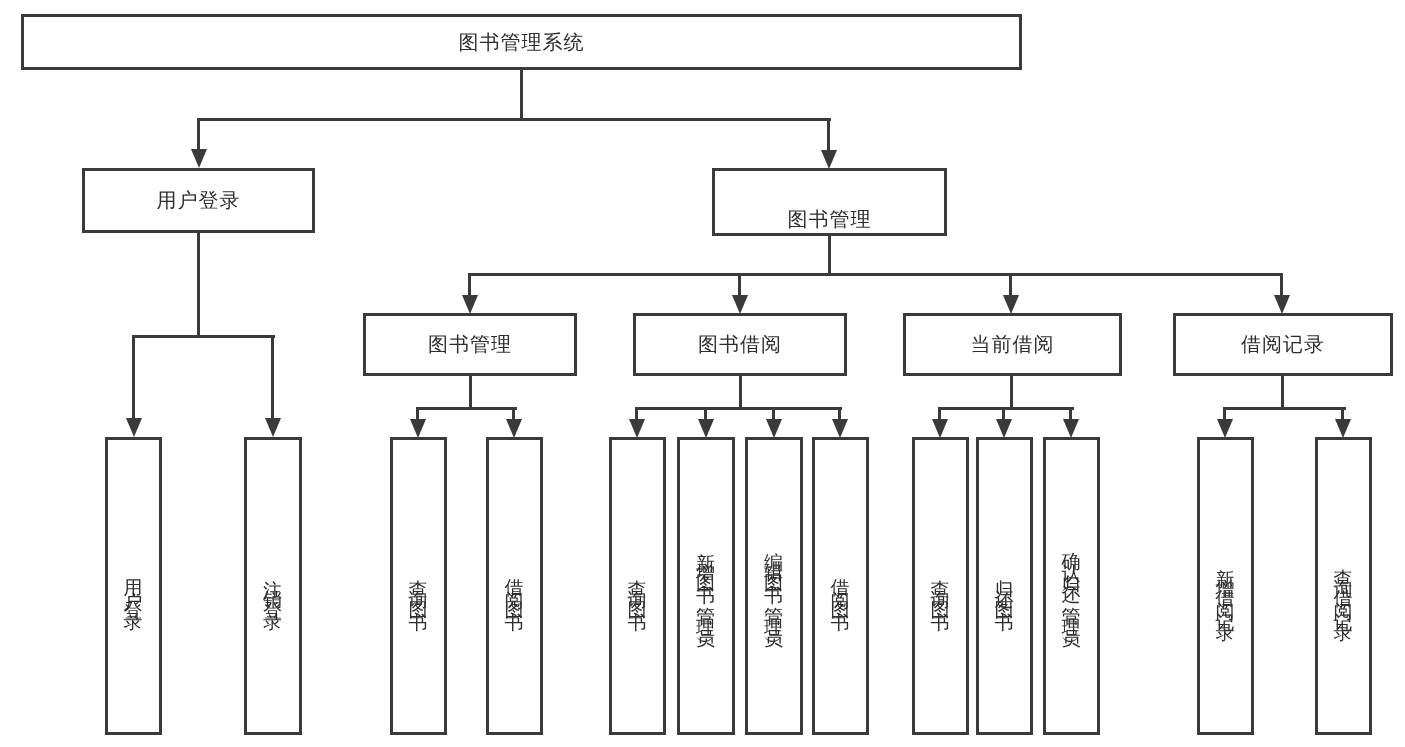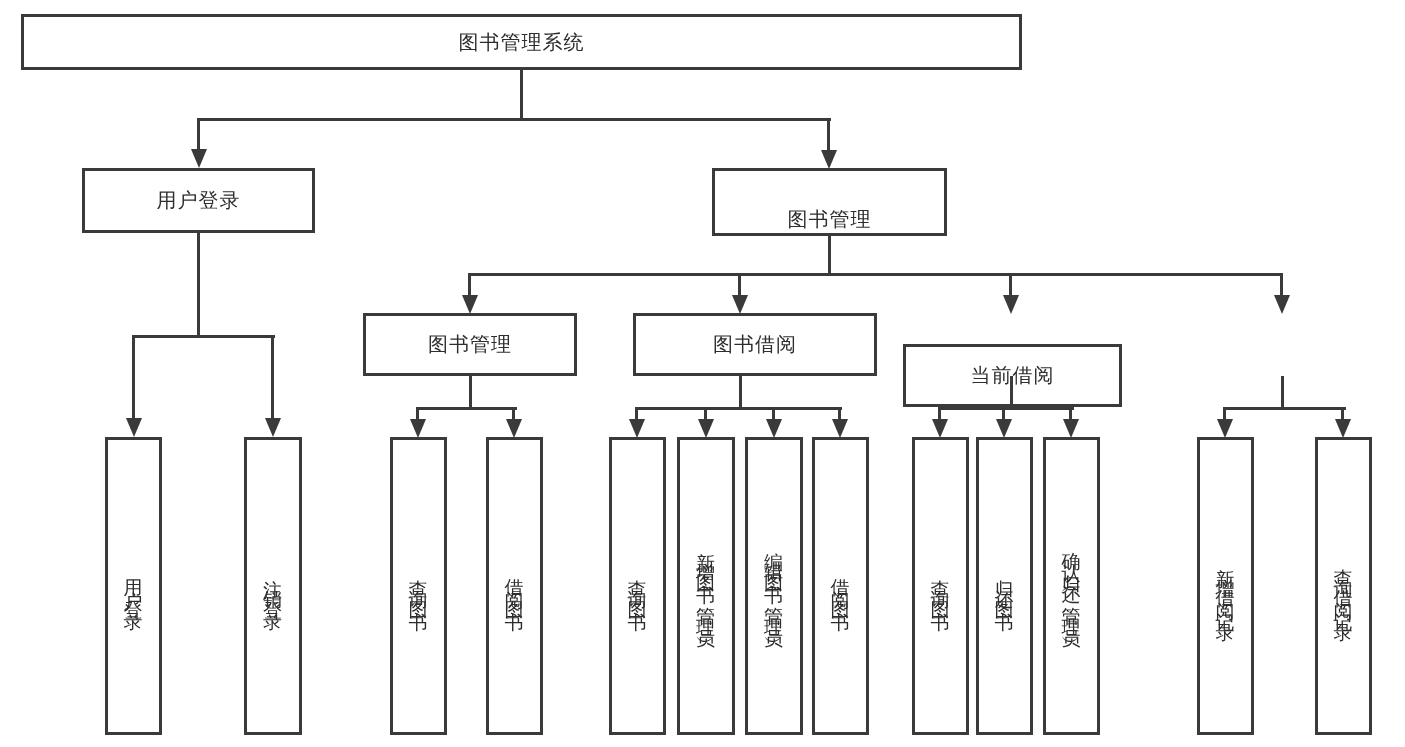--- a/index.html
+++ b/index.html
@@ -125,25 +125,28 @@
       <div class="head"></div>
     </div>
   <div class="arrow" style="left:1274px; top:273px; height:41px;">
       <div class="stem"></div>
       <div class="head"></div>
     </div>
 
   <div class="box" style="left:363px; top:313px; width:214px; height:63px;">
     <span>图书管理</span>
   </div>
-  <div class="box" style="left:633px; top:313px; width:244px; height:63px;">
+  <div class="box" style="left:633px; top:313px; width:214px; height:63px;">
     <span>图书借阅</span>
   </div>
-  <div class="box" style="left:903px; top:313px; width:219px; height:63px;margin-top:31px;">
+  <div class="box" style="left:903px; top:313px; width:219px; height:63px;">
     <span>当前借阅</span>
+  </div>
+  <div class="box" style="left:1173px; top:313px; width:220px; height:63px;">
+    <span>借阅记录</span>
   </div>
 
   <div class="vline" style="left:469px; top:376px; width:3px; height:34px;"></div>
   <div class="hline" style="left:417px; top:407px; width:100px; height:3px;"></div>
   <div class="arrow" style="left:410px; top:407px; height:31px;">
       <div class="stem"></div>
       <div class="head"></div>
     </div>
   <div class="arrow" style="left:506px; top:407px; height:31px;">
       <div class="stem"></div>

